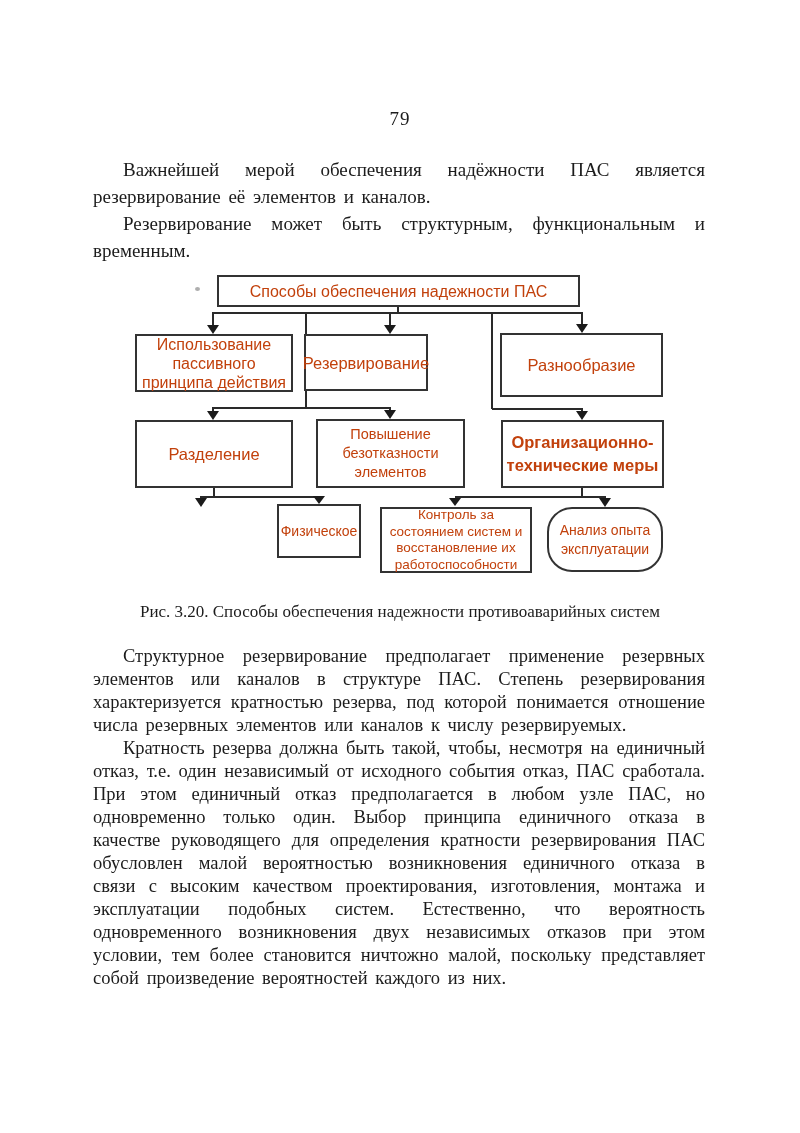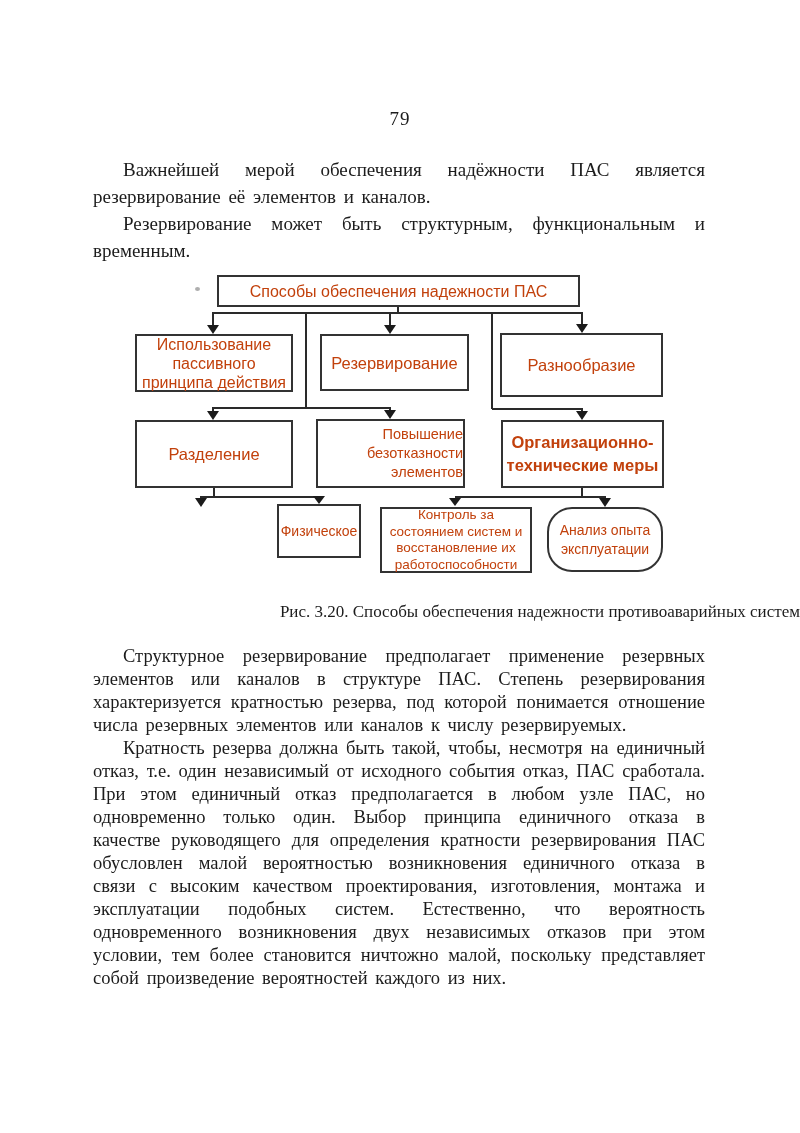--- a/index.html
+++ b/index.html
@@ -37,26 +37,26 @@
   }
   .connectors{position:absolute;left:0;top:0;width:800px;height:335px;}
   .connectors line{stroke:#2a2a2a;stroke-width:2;}
   .connectors path{fill:#1b1b1b;stroke:none;}
   .artifact-dot{
     position:absolute;left:195px;top:27px;width:5px;height:4px;
     background:#9a9a9a;border-radius:50%;opacity:.8;
   }
   .caption{
     position:absolute;top:602px;left:0;width:100%;
-    text-align:right;font-size:17px;
+    text-align:center;font-size:17px;
   }
   .fs16{font-size:16.5px;line-height:20px;}
   .fs16t{font-size:16px;line-height:19px;}
   .fs16b{font-size:16.5px;line-height:23px;}
-  .fs14{font-size:14.5px;line-height:19px;text-align:right;}
+  .fs14{font-size:14.5px;line-height:19px;}
   .fs14s{font-size:14px;line-height:18.5px;}
   .fs13{font-size:13.5px;line-height:16.5px;}
 </style>
 </head>
 <body>
 
 <div class="page">
 
   <div class="pageno">79</div>
 
@@ -101,21 +101,21 @@
       <path d="M449 238 L461 238 L455 246 Z"></path>
       <line x1="605" y1="237" x2="605" y2="239"></line>
         <path d="M599 238 L611 238 L605 247 Z"></path>
     </svg>
 
     <div class="artifact-dot"></div>
 
     <div class="node fs16t" style="left:217px;top:15px;width:363px;height:32px;">Способы обеспечения надежности ПАС</div>
 
     <div class="node fs16t" style="left:135px;top:74px;width:158px;height:58px;">Использование пассивного принципа действия</div>
-    <div class="node fs16" style="left:320px;top:74px;width:149px;height:57px;">Резервирование</div>
+    <div class="node fs16" style="left:304px;top:74px;width:124px;height:57px;">Резервирование</div>
     <div class="node fs16" style="left:500px;top:73px;width:163px;height:64px;">Разнообразие</div>
 
     <div class="node fs16" style="left:135px;top:160px;width:158px;height:68px;">Разделение</div>
     <div class="node fs14" style="left:316px;top:159px;width:149px;height:69px;">Повышение безотказности элементов</div>
     <div class="node fs16b" style="left:501px;top:160px;width:163px;height:68px;font-weight:bold;">Организационно-технические меры</div>
 
     <div class="node fs14s" style="left:277px;top:244px;width:84px;height:54px;">Физическое</div>
     <div class="node fs13" style="left:380px;top:247px;width:152px;height:66px;">Контроль за состоянием систем и восстановление их работоспособности</div>
     <div class="node fs14s" style="left:547px;top:247px;width:116px;height:65px;border-radius:25px;">Анализ опыта эксплуатации</div>
   </div>

